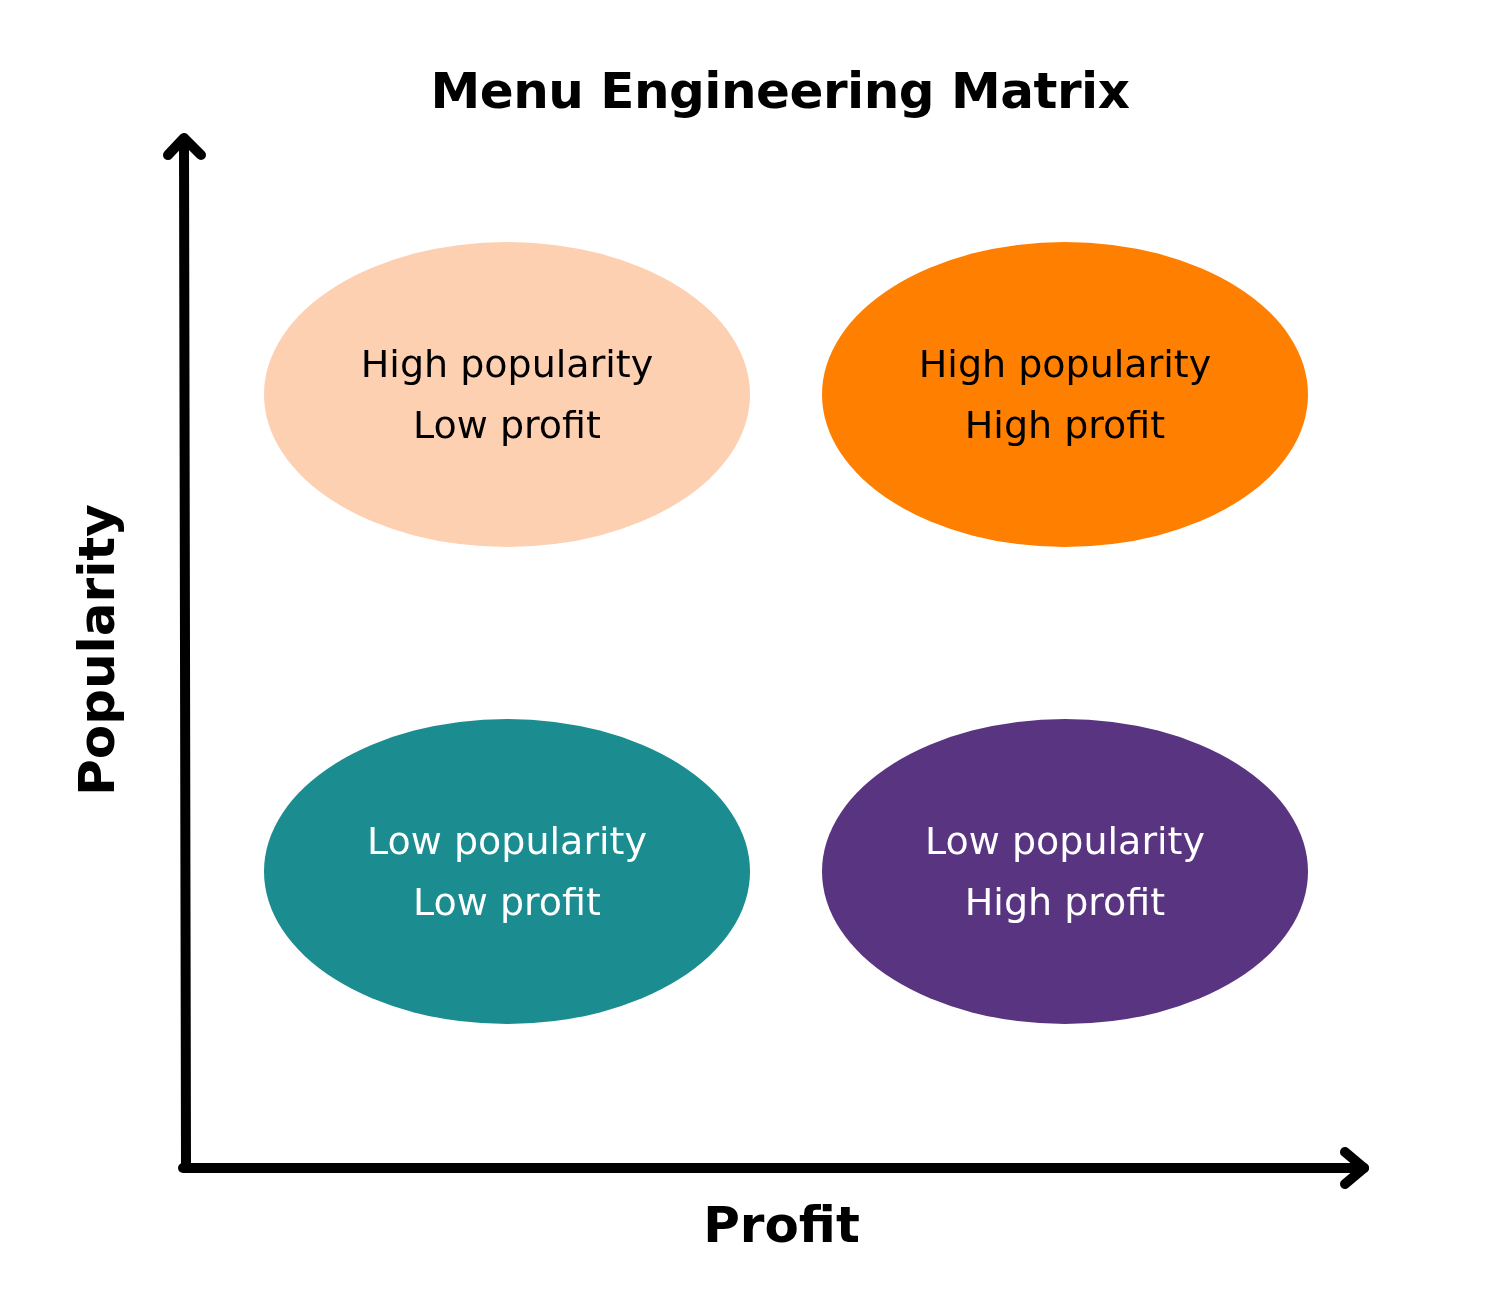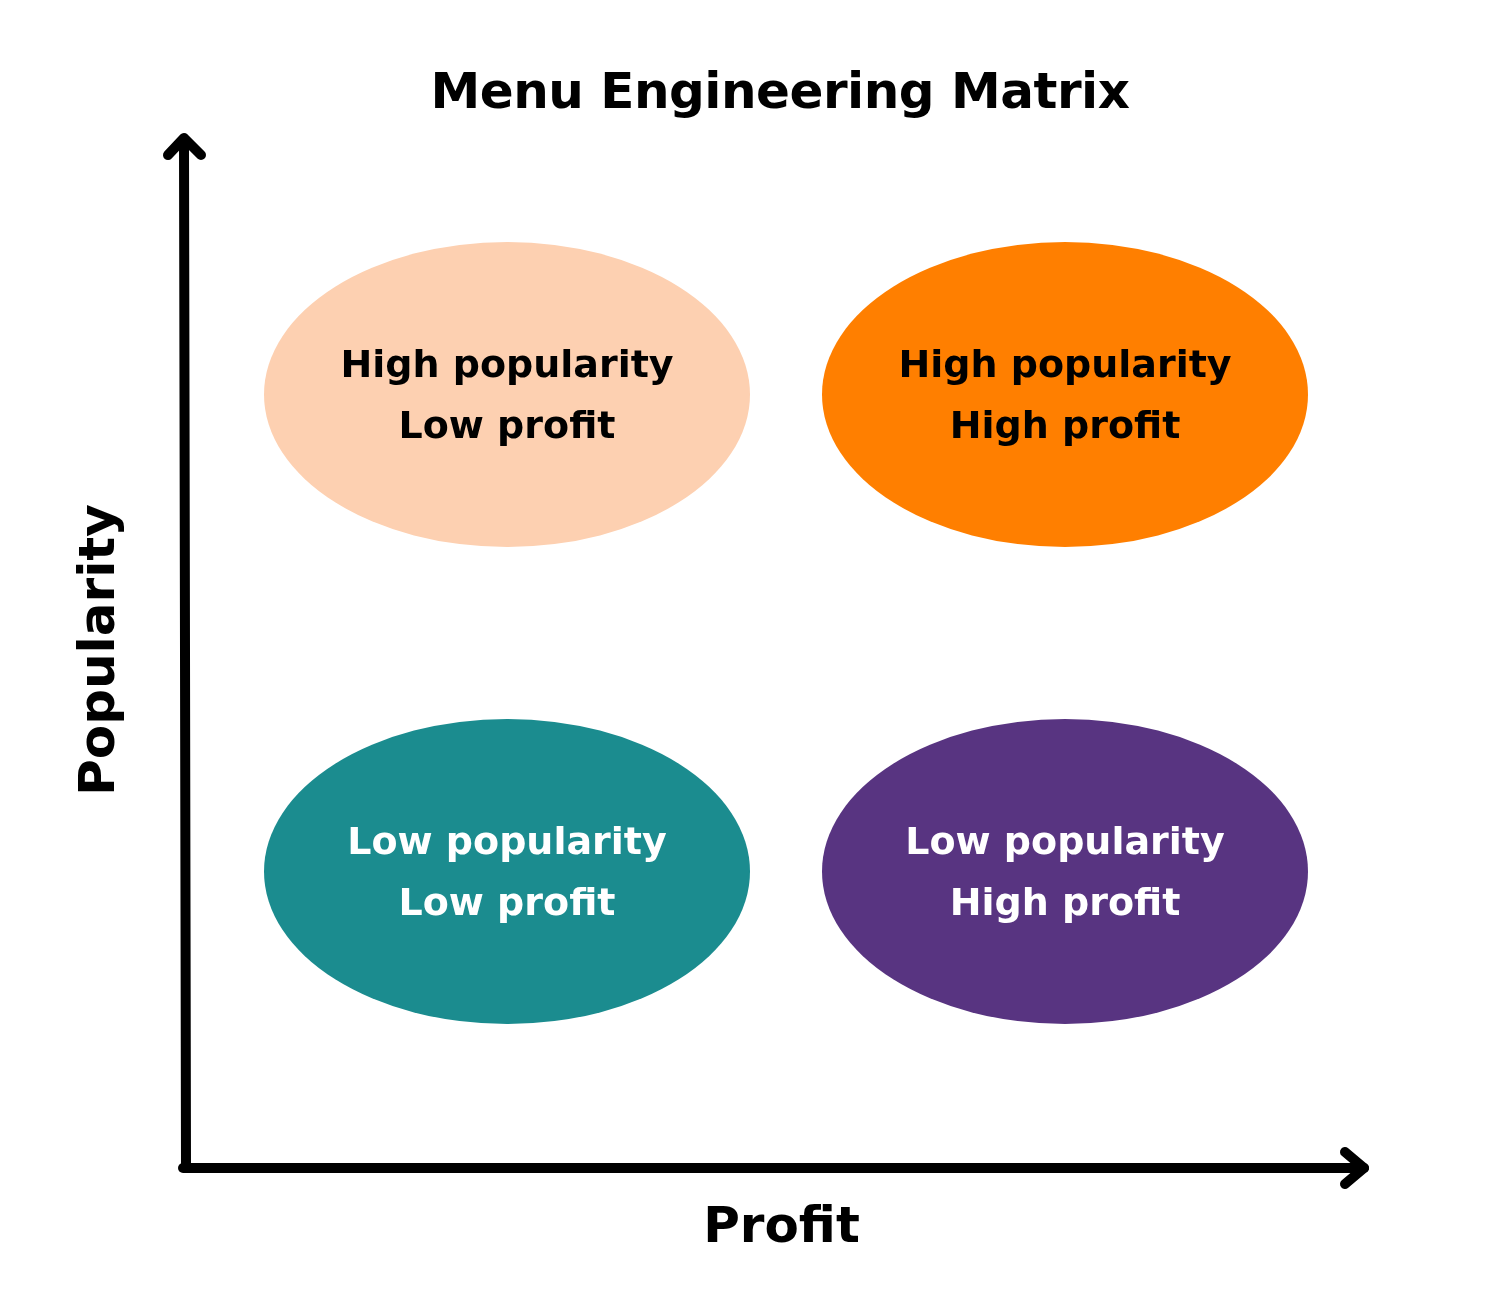--- a/index.html
+++ b/index.html
@@ -7,21 +7,21 @@
          font-family: "DejaVu Sans", sans-serif; }
   .title { position: absolute; left: 0; width: 1560px; top: 62px; text-align: center;
            font-size: 50px; font-weight: bold; color: #000; letter-spacing: -0.5px; }
   svg.axes { position: absolute; left: 0; top: 0; }
   .ylabel { position: absolute; left: 97px; top: 650px; transform: translate(-50%, -50%) rotate(-90deg);
             font-size: 50px; font-weight: bold; color: #000; white-space: nowrap; }
   .xlabel { position: absolute; left: 0; width: 1563px; top: 1196px; text-align: center;
             font-size: 50px; font-weight: bold; color: #000; }
   .quad { position: absolute; width: 486px; height: 305px; border-radius: 50%;
           display: flex; flex-direction: column; align-items: center; justify-content: center;
-          font-size: 38px; font-weight: bold; line-height: 61px; text-align: center; }
+          font-size: 38px; font-weight: normal; line-height: 61px; text-align: center; }
   .quad span { display: block; white-space: nowrap; }
 </style>
 </head>
 <body>
 
 <div class="title">Menu Engineering Matrix</div>
 
 <svg class="axes" width="1500" height="1300">
   <g stroke="#000" stroke-width="10" stroke-linecap="round" stroke-linejoin="round" fill="none">
     <line x1="184" y1="140" x2="186" y2="1166"></line>

